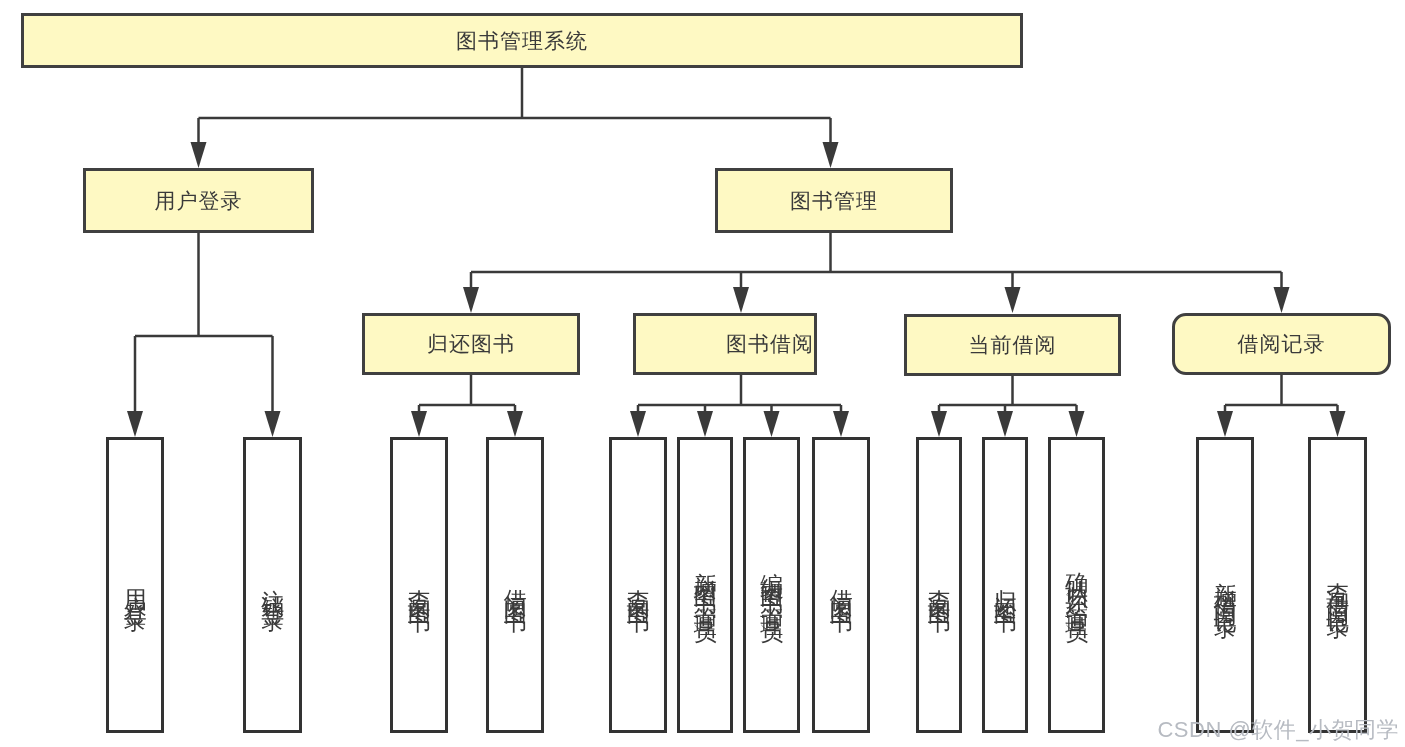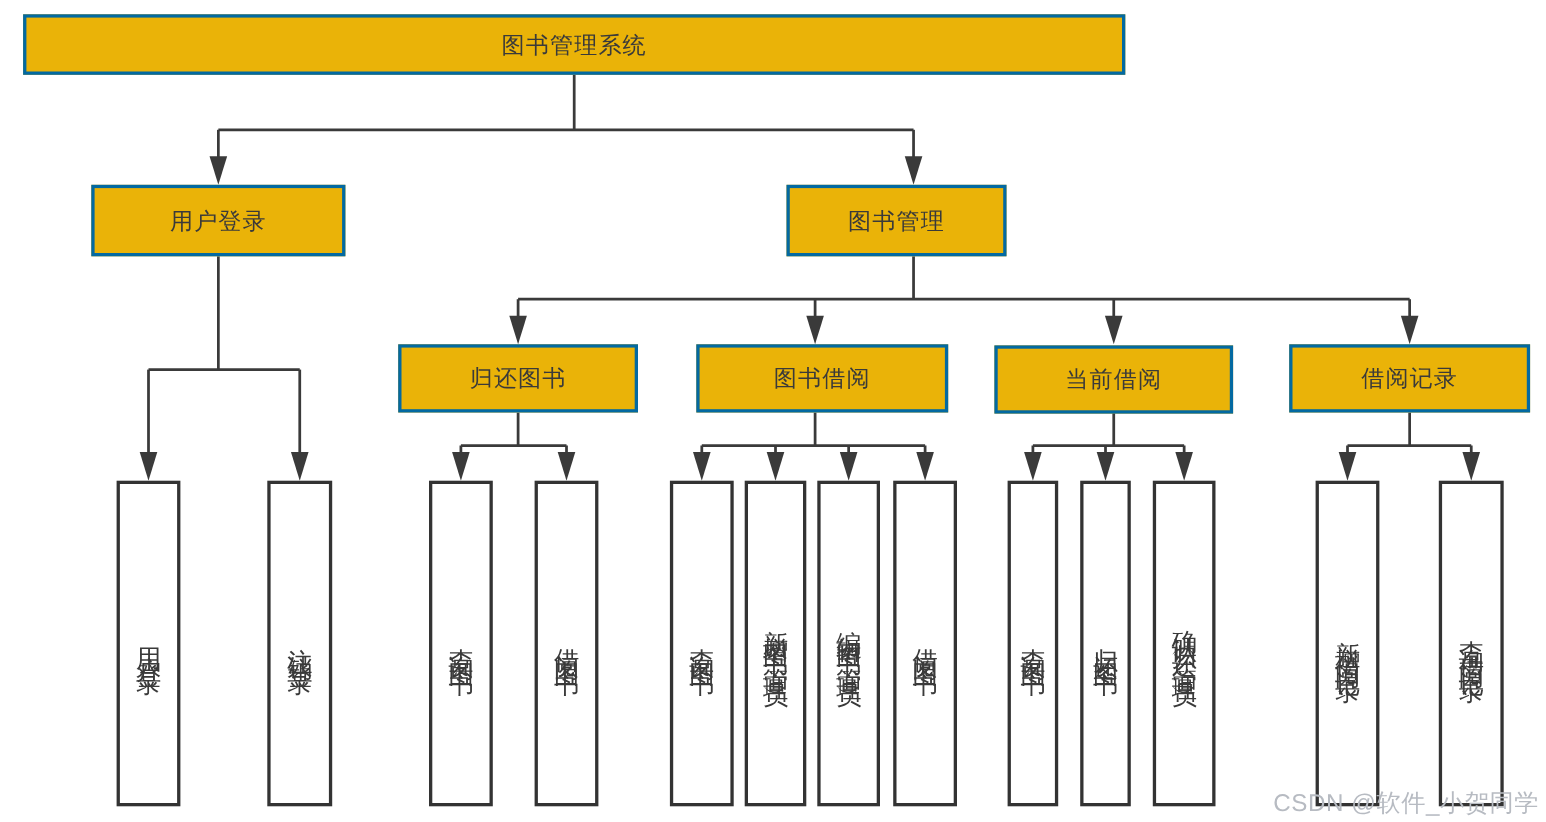--- a/index.html
+++ b/index.html
@@ -4,21 +4,21 @@
 <style>
   html,body{margin:0;padding:0;background:#fff;}
   #stage{
     position:relative;width:1405px;height:747px;background:#ffffff;
     font-family:"Liberation Sans","DejaVu Sans",sans-serif;
     overflow:hidden;
   }
   #wires{position:absolute;left:0;top:0;width:1405px;height:747px;pointer-events:none;}
   .node{
     position:absolute;display:flex;align-items:center;justify-content:center;
-    background:#eab308;border:3px solid #0369a1;box-sizing:border-box;
+    background:#fef9c3;border:3px solid #404040;box-sizing:border-box;
     color:#3a3a3a;font-size:21px;letter-spacing:1px;z-index:2;
   }
   .leaf{
     position:absolute;display:flex;align-items:center;justify-content:center;
     background:#ffffff;border:3px solid #333333;box-sizing:border-box;
     color:#3a3a3a;z-index:2;
   }
   .vtext{
     writing-mode:vertical-rl;text-orientation:mixed;
     font-size:23px;letter-spacing:7px;line-height:1.1;white-space:nowrap;
@@ -88,34 +88,34 @@
       <polygon points="1329.5,411 1345.5,411 1337.5,437" fill="#3a3a3a"></polygon>
     </svg>
 
   <div class="node" style="left:21px;top:13px;width:1002px;height:55px;">
     <span>图书管理系统</span>
   </div>
 
   <div class="node" style="left:83px;top:168px;width:231px;height:65px;">
     <span>用户登录</span>
   </div>
-  <div class="node" style="left:715px;top:168px;width:200px;height:65px;">
+  <div class="node" style="left:715px;top:168px;width:238px;height:65px;">
     <span>图书管理</span>
   </div>
 
   <div class="node" style="left:362px;top:313px;width:218px;height:62px;">
     <span>归还图书</span>
   </div>
-  <div class="node" style="left:633px;top:313px;width:229px;height:62px;">
+  <div class="node" style="left:633px;top:313px;width:184px;height:62px;justify-content:flex-end;">
     <span>图书借阅</span>
   </div>
   <div class="node" style="left:904px;top:314px;width:217px;height:62px;">
     <span>当前借阅</span>
   </div>
-  <div class="node" style="left:1172px;top:313px;width:219px;height:62px;">
+  <div class="node" style="left:1172px;top:313px;width:219px;height:62px;border-radius:14px;">
     <span>借阅记录</span>
   </div>
 
   <div class="leaf" style="left:106px;top:437px;width:58px;height:296px;">
     <span class="vtext">用户登录</span>
   </div>
   <div class="leaf" style="left:243px;top:437px;width:59px;height:296px;">
     <span class="vtext">注销登录</span>
   </div>
 

